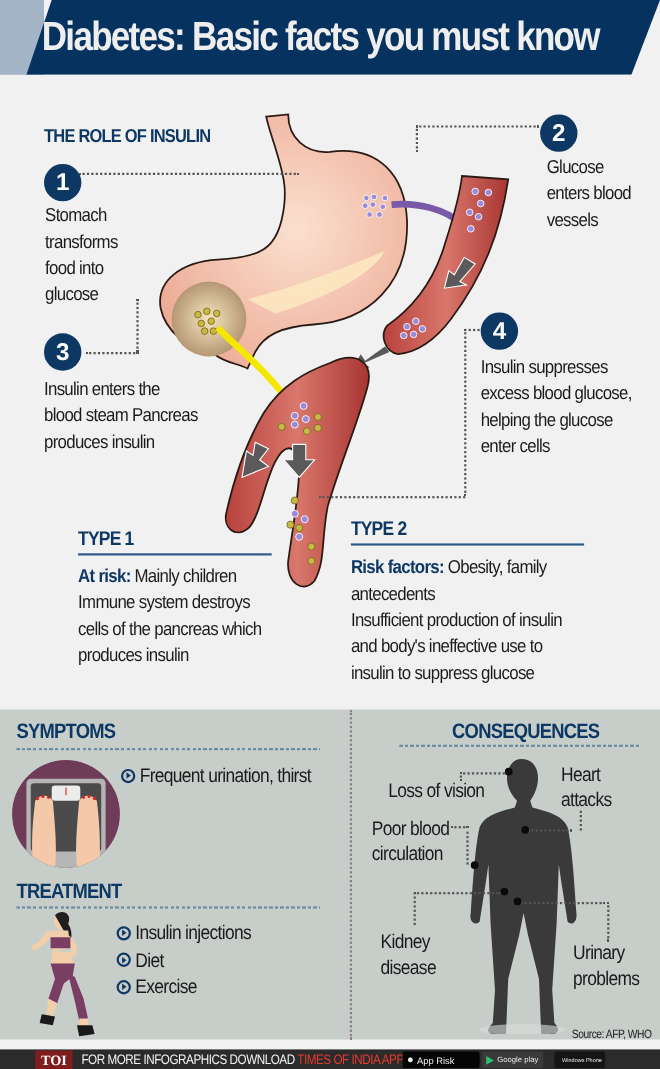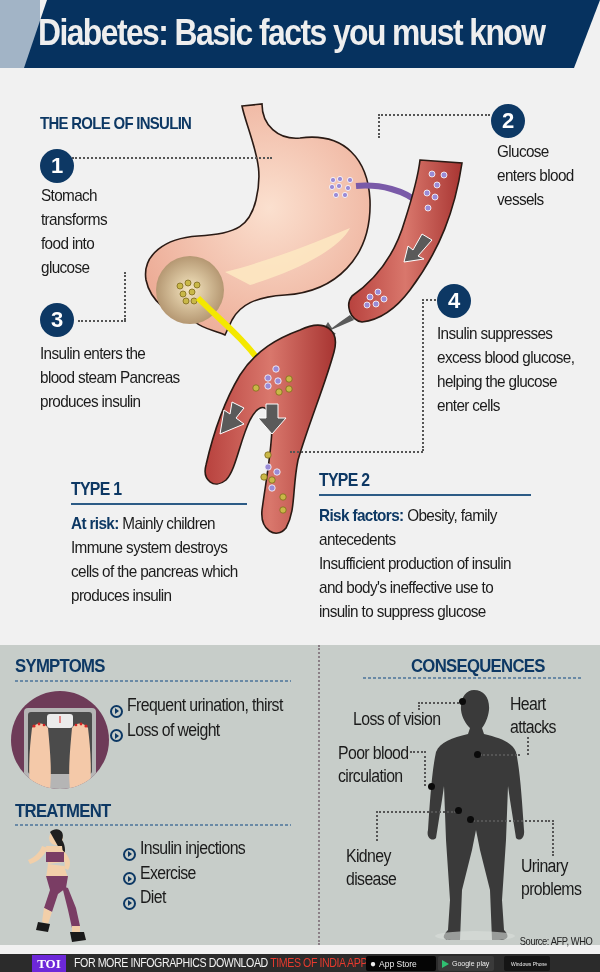--- a/index.html
+++ b/index.html
@@ -25,32 +25,32 @@
   .type-rule { height: 2px; background: #2c5b86; }
   .type-body { font-size: 17px; line-height: 24px; letter-spacing: -0.7px; transform: scaleX(0.9); transform-origin: left top; color: #1c1c1c; }
   .type-body b { color: #0d3864; }
 
   
   .bottom-panel { left: 0; top: 645px; width: 600px; height: 300px; background: #c7cdc9; }
   .divider-v { left: 318px; top: 645px; height: 300px; border-left: 2px dotted #8a7f86; }
   .wave-rule { height: 2px; background: repeating-linear-gradient(90deg, #6a8aa6 0 3px, transparent 3px 5px); }
 
   .bullet-list { list-style: none; }
-  .bullet-list li { display: flex; align-items: flex-end; font-size: 18px; line-height: 24.5px; letter-spacing: -0.7px; color: #1b1b1b; white-space: nowrap; }
+  .bullet-list li { display: flex; align-items: center; font-size: 18px; line-height: 24.5px; letter-spacing: -0.7px; color: #1b1b1b; white-space: nowrap; }
   .bullet-icon { width: 13px; height: 13px; border: 2px solid #0d3864; border-radius: 50%; display: inline-flex; align-items: center; justify-content: center; margin-right: 4px; flex: none; }
   .bullet-icon::after { content: ""; width: 0; height: 0; border-left: 4px solid #0d3864; border-top: 3px solid transparent; border-bottom: 3px solid transparent; margin-left: 1px; }
   .bullet-text { display: inline-block; transform: scaleX(0.88); transform-origin: left center; }
 
   .cons-label { font-size: 18px; line-height: 23px; letter-spacing: -0.7px; color: #1b1b1b; transform: scaleX(0.88); transform-origin: left top; white-space: nowrap; }
 
   .source { right: 8px; top: 935px; font-size: 11px; letter-spacing: -0.5px; color: #222; transform: scaleX(0.85); transform-origin: right center; }
 
   
   .footer { left: 0; top: 954px; width: 600px; height: 18px; background: #2b2b2b; }
-  .toi-logo { left: 32px; top: 955px; width: 34px; height: 17px; background: #6d28d9; color: #fff; font-family: "Liberation Serif", serif; font-weight: bold; font-size: 13px; display: flex; align-items: center; justify-content: center; }
+  .toi-logo { left: 32px; top: 955px; width: 34px; height: 17px; background: #7f1d1d; color: #fff; font-family: "Liberation Serif", serif; font-weight: bold; font-size: 13px; display: flex; align-items: center; justify-content: center; }
   .footer-text { left: 74px; top: 955px; height: 17px; font-size: 12.5px; color: #f2f2f2; line-height: 17px; letter-spacing: -0.5px; transform: scaleX(0.85); transform-origin: left center; white-space: nowrap; }
   .footer-text .accent { color: #e63a2e; }
   .store-badge { top: 956px; height: 15px; background: #050505; border-radius: 2px; display: flex; align-items: center; padding: 0 4px; font-size: 8px; color: #eee; white-space: nowrap; }
   .store-badge.gp { background: #3a3a3a; }
 </style>
 </head>
 <body>
 
 <div class="abs hdr-bg-left"></div>
 <svg class="abs hdr-banner" width="600" height="68" viewBox="0 0 600 68">
@@ -234,55 +234,51 @@
         <circle cx="71" cy="34" r="1.4"></circle>
         <circle cx="76" cy="36" r="1.6"></circle>
       </g>
   </g>
 </svg>
 <ul class="abs bullet-list" style="left:110px;top:693px;">
   <li>
       <span class="bullet-icon"></span>
       <span class="bullet-text">Frequent urination, thirst</span>
     </li>
-  <li>
-      <span class="bullet-icon"></span>
-      <span class="bullet-text">Loss of weight</span>
-    </li>
 </ul>
 
 <div class="abs sec-title" style="left:15px;top:800px;font-size:19px;">TREATMENT</div>
 <div class="abs wave-rule" style="left:15px;top:824px;width:276px;"></div>
 <svg class="abs" style="left:22px;top:826px;" width="72" height="118" viewBox="0 0 72 118">
   <circle cx="34" cy="12" r="7" fill="#f2cfa9"></circle>
   <path d="M28,6 C34,0 44,4 40,14 C44,20 44,28 40,34 L37,22 Z" fill="#1f1f1f"></path>
   <path d="M26,22 C22,30 16,36 8,38 L6,34 C12,32 18,26 20,20 Z" fill="#f2cfa9"></path>
   <path d="M40,24 C48,30 50,38 46,44 L42,42 C44,36 42,32 36,28 Z" fill="#f2cfa9"></path>
   <path d="M24,20 L40,20 L42,36 L26,38 Z" fill="#f2cfa9"></path>
   <path d="M24,26 L42,26 L42,36 L24,36 Z" fill="#7a3d64"></path>
   <path d="M26,38 L42,40 L46,52 L24,52 Z" fill="#f2cfa9"></path>
   <path d="M24,50 L46,50 L44,62 L36,68 L30,86 L22,82 L28,64 Z" fill="#7a3d64"></path>
   <path d="M40,60 L46,62 L54,82 L58,100 L50,102 L46,84 Z" fill="#7a3d64"></path>
   <path d="M22,82 L30,86 L26,98 L20,96 Z" fill="#f2cfa9"></path>
   <path d="M50,100 L58,100 L58,108 L50,108 Z" fill="#f2cfa9"></path>
   <path d="M16,96 L28,98 L26,106 L14,104 Z" fill="#1a1a1a"></path>
   <path d="M48,106 L62,106 L64,114 L50,116 Z" fill="#1a1a1a"></path>
 </svg>
-<ul class="abs bullet-list" style="left:123px;top:836px;">
+<ul class="abs bullet-list" style="left:106px;top:836px;">
   <li>
       <span class="bullet-icon"></span>
       <span class="bullet-text">Insulin injections</span>
     </li>
   <li>
       <span class="bullet-icon"></span>
-      <span class="bullet-text">Exercise</span>
+      <span class="bullet-text">Diet</span>
     </li>
   <li>
       <span class="bullet-icon"></span>
-      <span class="bullet-text">Diet</span>
+      <span class="bullet-text">Exercise</span>
     </li>
 </ul>
 
 <div class="abs sec-title" style="left:411px;top:655px;font-size:19px;">CONSEQUENCES</div>
 <div class="abs wave-rule" style="left:363px;top:677px;width:218px;"></div>
 <svg class="abs" style="left:420px;top:690px;" width="110" height="250" viewBox="0 0 110 250">
   <path d="M54,0 C64,0 70,8 69,20 C68,28 65,34 62,38 L64,44 C80,48 92,52 96,62 C100,80 102,110 104,140 C105,148 100,152 96,148 L90,110 L88,96 L86,150 L82,210 L84,240 C90,246 88,250 80,250 L72,250 L70,200 L60,160 L56,140 L52,160 L42,200 L40,250 L30,250 C22,250 22,246 28,240 L30,210 L26,150 L24,96 L22,110 L16,148 C12,152 6,148 8,140 C10,110 12,80 16,62 C20,52 32,48 48,44 L50,38 C46,34 42,28 41,20 C40,8 46,0 54,0 Z" fill="#3a3a3a"></path>
   <ellipse cx="55" cy="246" rx="40" ry="5" fill="#d8ddda" opacity="0.6"></ellipse>
 </svg>
 
@@ -322,21 +318,21 @@
 
 <div class="abs source">Source: AFP, WHO</div>
 
 <div class="abs footer"></div>
 <div class="abs toi-logo">TOI</div>
 <div class="abs footer-text">
   <span>FOR MORE  INFOGRAPHICS DOWNLOAD </span><span class="accent">TIMES OF INDIA  APP</span>
 </div>
 <div class="abs store-badge" style="left:366px;width:70px;">
   <span style="font-size:10px;margin-right:3px;">●</span>
-  <span style="font-size:8.5px;">App Store</span>
+  <span style="font-size:8.5px;">App Risk</span>
 </div>
 <div class="abs store-badge gp" style="left:438px;width:56px;">
   <span style="width:0;height:0;border-left:7px solid #2fbf71;border-top:4px solid transparent;border-bottom:4px solid transparent;margin-right:3px;"></span>
   <span style="font-size:7px;">Google play</span>
 </div>
 <div class="abs store-badge" style="left:504px;width:46px;background:#151515;">
   <span style="display:inline-block;width:7px;height:8px;background:#ddd;margin-right:3px;"></span>
   <span style="font-size:5px;">Windows Phone</span>
 </div>
 

